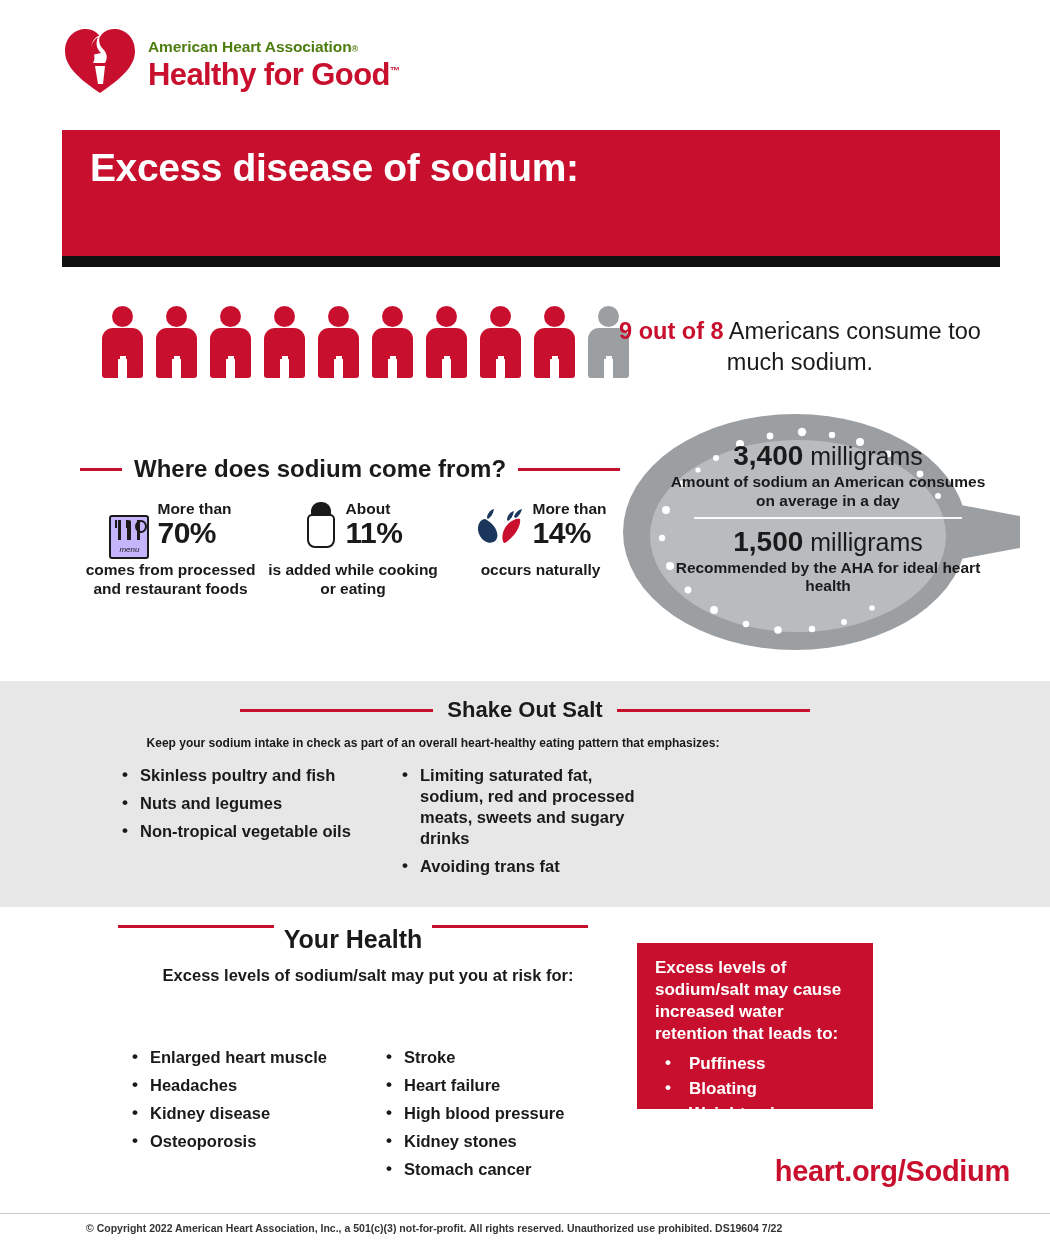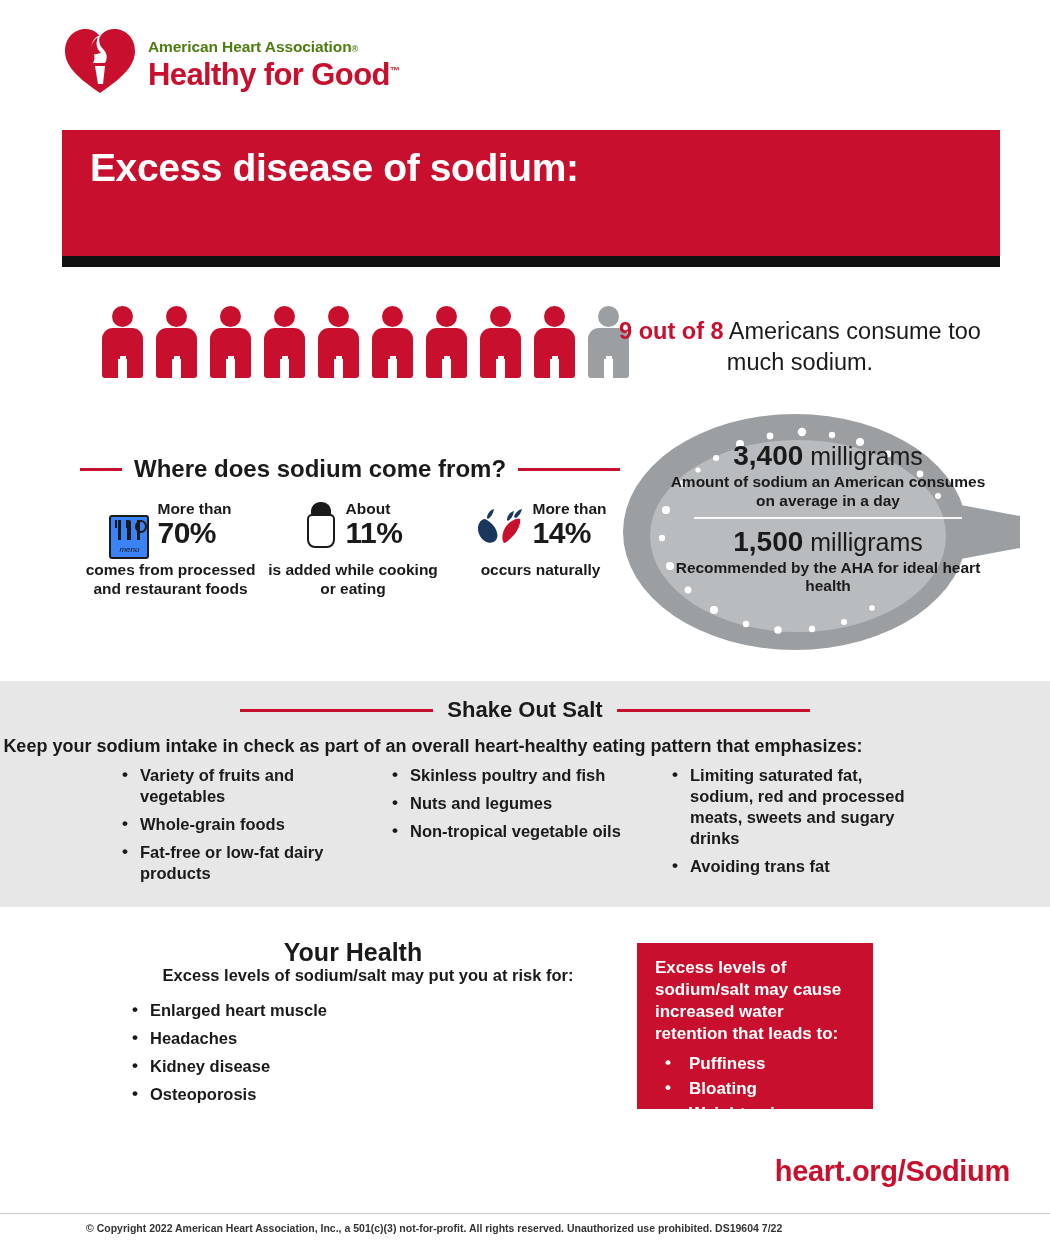--- a/index.html
+++ b/index.html
@@ -75,21 +75,21 @@
   .src-2 { width:180px; }
   .src-3 { width:195px; }
   .src-top { display:flex; align-items:center; justify-content:center; gap:8px; height:60px; }
   .src-icon { flex:0 0 auto; }
   .src-words { text-align:left; line-height:1.05; }
   .src-words .small { font-size:15.5px; font-weight:bold; }
   .src-words .big { font-size:30px; font-weight:bold; letter-spacing:-0.5px; }
   .src-sub { font-size:15.5px; font-weight:bold; line-height:1.22; margin-top:6px; }
 
   
-  .icon-menu { width:40px; height:44px; border:2.5px solid #1a1a1a; border-radius:3px; position:relative; background:#3b82f6;margin-top:24px; }
+  .icon-menu { width:40px; height:44px; border:2.5px solid #1a1a1a; border-radius:3px; position:relative; background:#c4b5fd;margin-top:24px; }
   .icon-menu .utensils { position:absolute; left:0; right:0; top:3px; height:22px; display:flex; justify-content:center; gap:6px; }
   .icon-menu .fork { width:3px; height:20px; background:#1a1a1a; position:relative; }
   .icon-menu .fork:before { content:""; position:absolute; left:-3px; top:0; width:9px; height:8px;
      border-left:2.5px solid #1a1a1a; border-right:2.5px solid #1a1a1a; }
   .icon-menu .knife { width:4px; height:20px; background:#1a1a1a; border-radius:2px 2px 0 0; }
   .icon-menu .spoon { width:3px; height:20px; background:#1a1a1a; position:relative; }
   .icon-menu .spoon:before { content:""; position:absolute; left:-2.5px; top:0; width:8px; height:9px;
      border:2.5px solid #1a1a1a; border-radius:50%; }
   .icon-menu .word { position:absolute; bottom:3px; left:0; right:0; text-align:center; font-size:8px; font-style:italic; }
 
@@ -114,41 +114,41 @@
   .sf-row2 b { font-size:28px; font-weight:bold; }
 
   
   .band-gray {
     position:absolute; left:0; top:681px; width:1050px; height:226px; background:#e7e7e7;
   }
   .sos-head { position:absolute; left:240px; top:697px; width:570px; display:flex; align-items:center; gap:14px; }
   .sos-head .label { font-size:22px; font-weight:bold; white-space:nowrap; }
   .sos-intro {
     position:absolute; left:0; top:736px; width:866px; text-align:center;
-    font-size:18px; font-weight:bold;
+    font-size:12px; font-weight:bold;
   }
   .sos-cols { position:absolute; left:120px; top:765px; width:820px; display:flex; }
   .sos-col { padding-right:14px; }
   .sos-col.c1 { width:270px; }
   .sos-col.c2 { width:280px; }
   .sos-col.c3 { width:270px; }
   ul.bul { list-style:none; margin:0; padding:0; }
   ul.bul li {
     position:relative; padding-left:20px; font-size:16.5px; font-weight:bold;
     line-height:1.27; margin-bottom:7px;
   }
   ul.bul li:before {
     content:"\2022"; position:absolute; left:2px; top:-1px; font-size:17px;
   }
 
   
-  .yh-head { position:absolute; left:118px; top:925px; width:470px; display:flex; align-items:center; gap:10px;flex-direction:column; }
+  .yh-head { position:absolute; left:118px; top:925px; width:470px; display:flex; gap:10px; }
   .yh-head .label { font-size:25px; font-weight:bold; white-space:nowrap; }
   .yh-intro { position:absolute; left:118px; top:966px; width:500px; text-align:center; font-size:16.5px; font-weight:bold; }
-  .yh-cols { position:absolute; left:130px; top:1000px; width:480px; display:flex;gap:28px; }
+  .yh-cols { position:absolute; left:130px; top:1047px; width:480px; display:flex;gap:28px; }
   .yh-col { width:240px; }
 
   .redbox {
     position:absolute; left:637px; top:943px; width:236px; height:166px;
     background:#c8102e; color:#fff; padding:14px 18px 0 18px;
   }
   .redbox .rb-title { font-size:17px; font-weight:bold; line-height:1.3; }
   .redbox ul.bul li { color:#fff; font-size:17px; margin-bottom:3px; padding-left:26px; }
   .redbox ul.bul { margin-top:8px; padding-left:8px; }
 
@@ -359,27 +359,20 @@
 </div>
 
 <div class="band-gray"></div>
 <div class="sos-head">
   <div class="rule"></div>
   <div class="label">Shake Out Salt</div>
   <div class="rule"></div>
 </div>
 <div class="sos-intro">Keep your sodium intake in check as part of an overall heart-healthy eating pattern that emphasizes:</div>
 <div class="sos-cols">
-  <div class="sos-col c1">
-    <ul class="bul">
-      <li>Variety of fruits and vegetables</li>
-      <li>Whole-grain foods</li>
-      <li>Fat-free or low-fat dairy products</li>
-    </ul>
-  </div>
   <div class="sos-col c2">
     <ul class="bul">
       <li>Skinless poultry and fish</li>
       <li>Nuts and legumes</li>
       <li>Non-tropical vegetable oils</li>
     </ul>
   </div>
   <div class="sos-col c3">
     <ul class="bul">
       <li>Limiting saturated fat, sodium, red and processed meats, sweets and sugary drinks</li>
@@ -396,20 +389,29 @@
 <div class="yh-intro">Excess levels of sodium/salt may put you at risk for:</div>
 <div class="yh-cols">
   <div class="yh-col">
     <ul class="bul">
       <li>Enlarged heart muscle</li>
       <li>Headaches</li>
       <li>Kidney disease</li>
       <li>Osteoporosis</li>
     </ul>
   </div>
+  <div class="yh-col">
+    <ul class="bul">
+      <li>Stroke</li>
+      <li>Heart failure</li>
+      <li>High blood pressure</li>
+      <li>Kidney stones</li>
+      <li>Stomach cancer</li>
+    </ul>
+  </div>
 </div>
 
 <div class="redbox">
   <div class="rb-title">Excess levels of sodium/salt may cause increased water retention that leads to:</div>
   <ul class="bul">
     <li>Puffiness</li>
     <li>Bloating</li>
     <li>Weight gain</li>
   </ul>
 </div>

